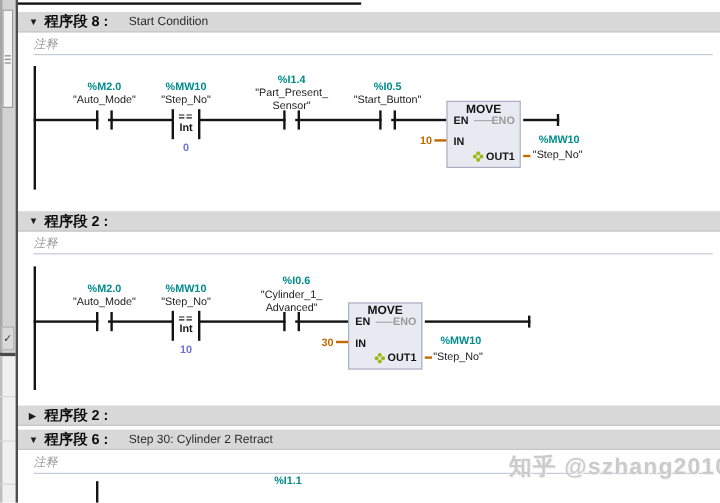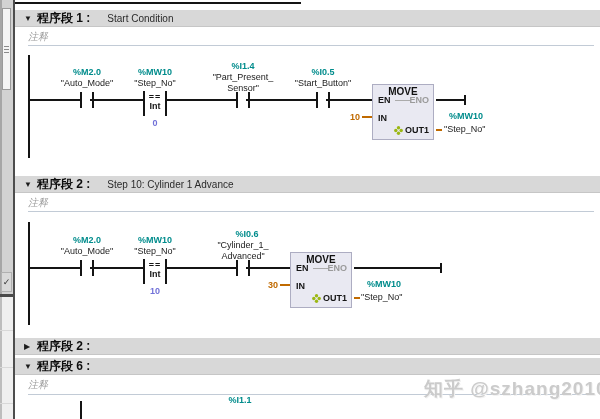--- a/index.html
+++ b/index.html
@@ -76,21 +76,21 @@
     <div class="faint" style="top:330px"></div>
     <div class="faint" style="top:367px"></div>
     <div class="faint" style="top:403px"></div>
   </div>
   <div class="content-edge"></div>
 
   <div class="wire h" style="left:15px;top:2px;width:286px"></div>
 
   <div class="net-header" style="top:10px">
     <span class="tri">▼</span>
-    <span class="net-label">程序段 1 :</span>
+    <span class="net-label">程序段 8 :</span>
     <span class="net-title">Start Condition</span>
   </div>
   <div class="comment" style="top:30px">注释</div>
   <div class="sep" style="top:45px"></div>
 
   <div class="wire v" style="left:28px;top:55px;height:103px"></div>
   <div class="wire h" style="left:28px;top:99px;width:345px"></div>
 
   <div class="cgap" style="left:82px;top:95px;width:8px"></div>
   <div class="cbar" style="left:80px;top:92px"></div>
@@ -142,21 +142,20 @@
   <div class="wire h orange" style="left:362px;top:116px;width:10px"></div>
   <div class="wire h" style="left:436px;top:99px;width:30px"></div>
   <div class="tick" style="left:464px;top:95px"></div>
   <div class="wire h orange" style="left:436px;top:129px;width:6px"></div>
   <div class="addr left-al" style="left:449px;top:111px;width:60px">%MW10</div>
   <div class="tag left-al" style="left:444px;top:124px;width:70px">"Step_No"</div>
 
   <div class="net-header" style="top:176px">
     <span class="tri">▼</span>
     <span class="net-label">程序段 2 :</span>
-    <span class="net-title">Step 10: Cylinder 1 Advance</span>
   </div>
   <div class="comment" style="top:196px">注释</div>
   <div class="sep" style="top:211px"></div>
 
   <div class="wire v" style="left:28px;top:222px;height:103px"></div>
   <div class="wire h" style="left:28px;top:267px;width:263px"></div>
 
   <div class="cgap" style="left:82px;top:263px;width:8px"></div>
   <div class="cbar" style="left:80px;top:260px"></div>
   <div class="cbar" style="left:92px;top:260px"></div>
@@ -206,20 +205,21 @@
   <div class="tag left-al" style="left:361px;top:292px;width:70px">"Step_No"</div>
 
   <div class="net-header" style="top:338px">
     <span class="tri">▶</span>
     <span class="net-label">程序段 2 :</span>
   </div>
 
   <div class="net-header" style="top:358px">
     <span class="tri">▼</span>
     <span class="net-label">程序段 6 :</span>
+    <span class="net-title">Step 30: Cylinder 2 Retract</span>
   </div>
   <div class="comment" style="top:378px">注释</div>
   <div class="sep" style="top:394px"></div>
   <div class="wire v" style="left:80px;top:401px;height:18px"></div>
   <div class="addr" style="left:210px;top:395px;width:60px">%I1.1</div>
 
   <div class="watermark">知乎 @szhang2010</div>
 
 </div>
 

